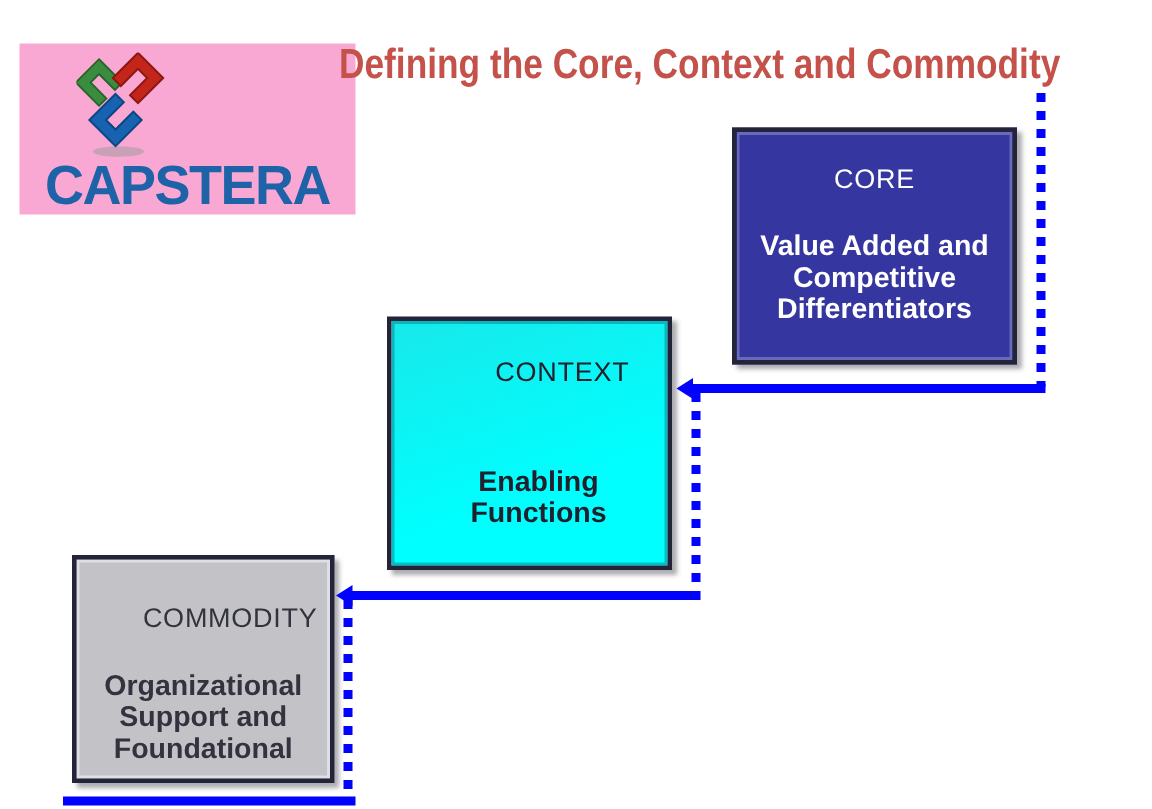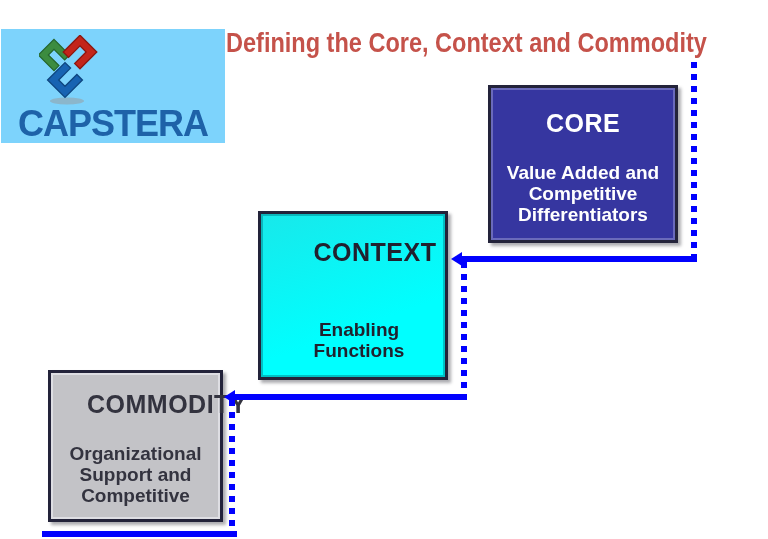--- a/index.html
+++ b/index.html
@@ -9,23 +9,23 @@
     position: relative;
     width: 768px;
     height: 539px;
     background: #FFFFFF;
     overflow: hidden;
   }
 
   
   .logo {
     position: absolute;
-    left: 1px; top: 29px;
+    left: 13px; top: 29px;
     width: 224px; height: 114px;
-    background: #7dd3fc;
+    background: #f9a8d4;
   }
   .logo svg { position: absolute; left: 38px; top: 6px; }
   .wordmark {
     position: absolute;
     left: 4px; top: 74px;
     width: 216px;
     text-align: center;
     font-size: 36px;
     font-weight: bold;
     letter-spacing: -1px;
@@ -50,22 +50,22 @@
 
   
   .box {
     position: absolute;
     box-sizing: border-box;
     border: 3px solid #23233A;
     text-align: center;
     box-shadow: 3px 3px 3px rgba(70,70,80,0.45);
   }
   .box-heading {
-    font-size: 25px;
-    font-weight: bold;
+    font-size: 18px;
+    font-weight: normal;
     letter-spacing: 0.5px;
   }
   .box-body {
     font-size: 19px;
     line-height: 21px;
     font-weight: bold;
     white-space: pre-line;
   }
 
   .core {
@@ -91,21 +91,21 @@
   .context .box-body { margin-top: 52px; padding-left: 12px; }
 
   .commodity {
     left: 48px; top: 370px;
     width: 175px; height: 152px;
     background: #C3C3C7;
     box-shadow: 3px 3px 3px rgba(70,70,80,0.45),
                 inset 0 0 0 2px rgba(240,240,245,0.6);
     color: #33333F;
   }
-  .commodity .box-heading { padding-top: 17px; margin-left: 36px; }
+  .commodity .box-heading { padding-top: 29px; margin-left: 36px; }
   .commodity .box-body { margin-top: 24px; }
 
   
   .hline {
     position: absolute;
     height: 6px;
     background: #0101FE;
   }
   .vdash {
     position: absolute;
@@ -164,21 +164,21 @@
   <div class="box context">
     <div class="box-heading">CONTEXT</div>
     <div class="box-body">Enabling
 Functions</div>
   </div>
 
   <div class="box commodity">
     <div class="box-heading">COMMODITY</div>
     <div class="box-body">Organizational
 Support and
-Competitive</div>
+Foundational</div>
   </div>
 
   <div>
     <div class="vdash seg-v1"></div>
     <div class="hline seg-h1"></div>
     <div class="arrow-left arr-1"></div>
     <div class="vdash seg-v2"></div>
     <div class="hline seg-h2"></div>
     <div class="arrow-left arr-2"></div>
     <div class="vdash seg-v3"></div>

